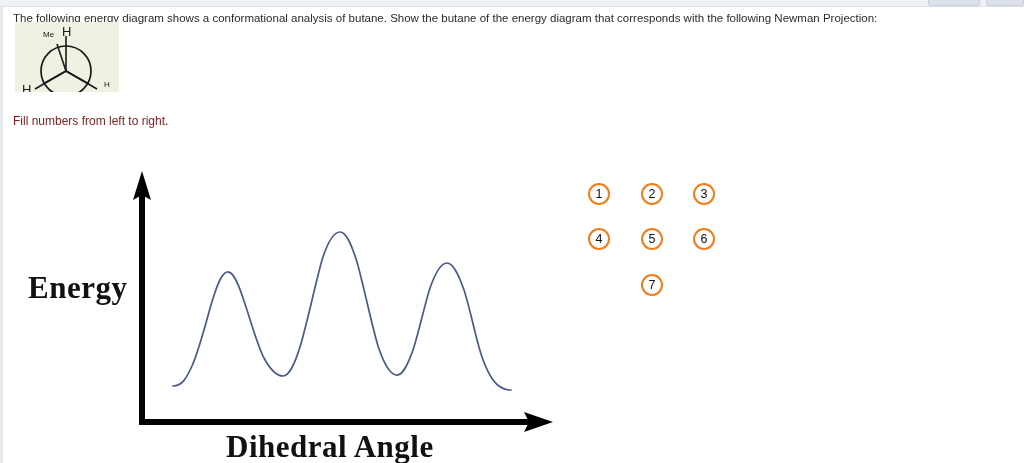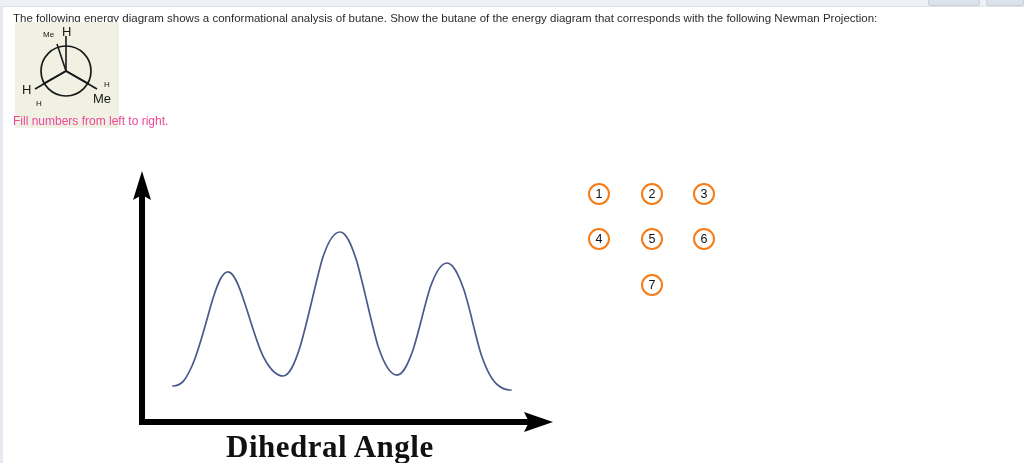--- a/index.html
+++ b/index.html
@@ -54,28 +54,28 @@
     line-height: 14px;
     color: #2b2b2b;
     white-space: nowrap;
   }
 
   .subprompt {
     position: absolute;
     left: 13px; top: 114px;
     font-size: 12px;
     line-height: 15px;
-    color: #ec4899;
+    color: #7f1d1d;
   }
 
   
   .newman-box {
     position: absolute;
     left: 15px; top: 22px;
-    width: 104px; height: 106px;
+    width: 104px; height: 70px;
     background: #f0f0e3;
     overflow: hidden;
     text-decoration: underline;
   }
   .newman-box svg { display: block; }
 
   
   .diagram {
     position: absolute;
     left: 0px; top: 150px;
@@ -198,20 +198,21 @@
                C 402,226 407,217 413,200
                C 419,182 424,157 430,138
                C 436,121 441,113 447,113
                C 453,113 458,123 464,140
                C 470,158 475,185 481,204
                C 487,222 493,232 499,236
                C 503,239 507,240 511,240"></path>
     </svg>
   </div>
 
+  <div class="energy-label">Energy</div>
   <div class="dihedral-label">Dihedral Angle</div>
 
   <div class="targets">
     <div class="token tk1">1</div>
     <div class="token tk2">2</div>
     <div class="token tk3">3</div>
     <div class="token tk4">4</div>
     <div class="token tk5">5</div>
     <div class="token tk6">6</div>
     <div class="token tk7">7</div>

